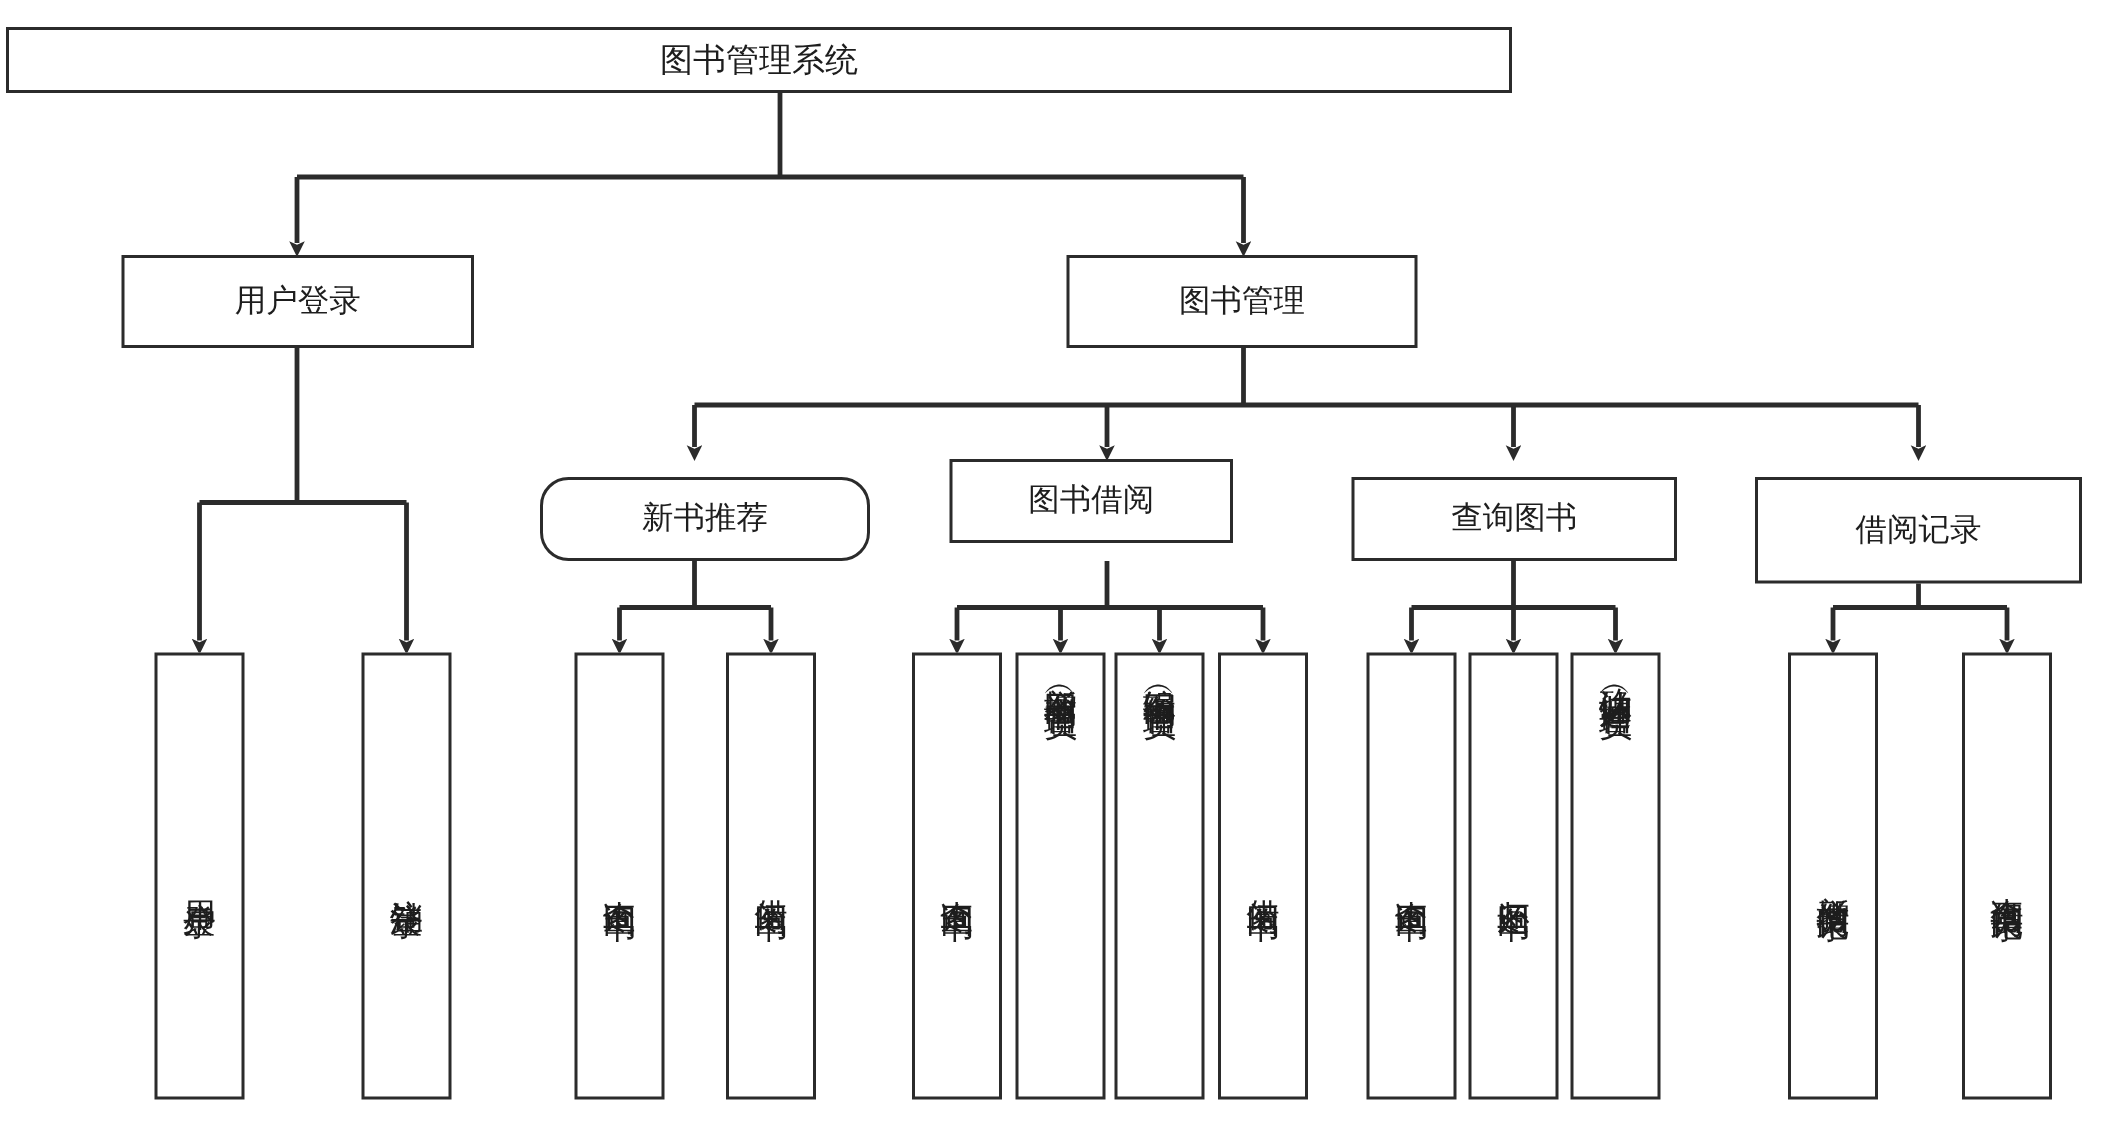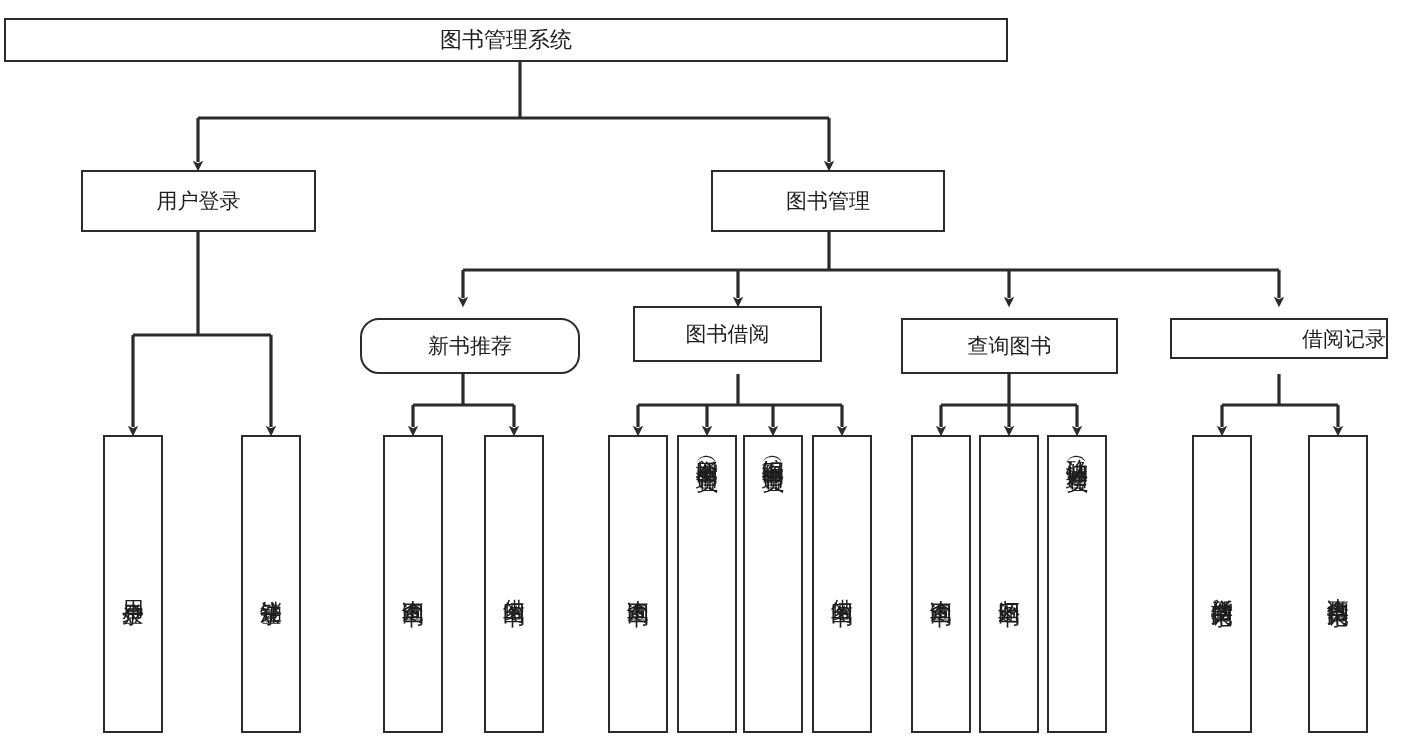--- a/index.html
+++ b/index.html
@@ -151,21 +151,21 @@
   </div>
 
   <div class="node node-l2" style="left:633px; top:306px; width:189px; height:56px;">
     <span class="node-label">图书借阅</span>
   </div>
 
   <div class="node node-l2" style="left:901px; top:318px; width:217px; height:56px;">
     <span class="node-label">查询图书</span>
   </div>
 
-  <div class="node node-l2" style="left:1170px; top:318px; width:218px; height:41px;justify-content:flex-end;">
+  <div class="node node-l2" style="left:1170px; top:318px; width:218px; height:71px;">
     <span class="node-label">借阅记录</span>
   </div>
 
   <div class="node node-leaf leaf-mid" style="left:103px; top:435px; width:60px; height:298px;">
     <span class="node-label">用户登录</span>
   </div>
 
   <div class="node node-leaf leaf-mid" style="left:241px; top:435px; width:60px; height:298px;">
     <span class="node-label">注销登录</span>
   </div>

